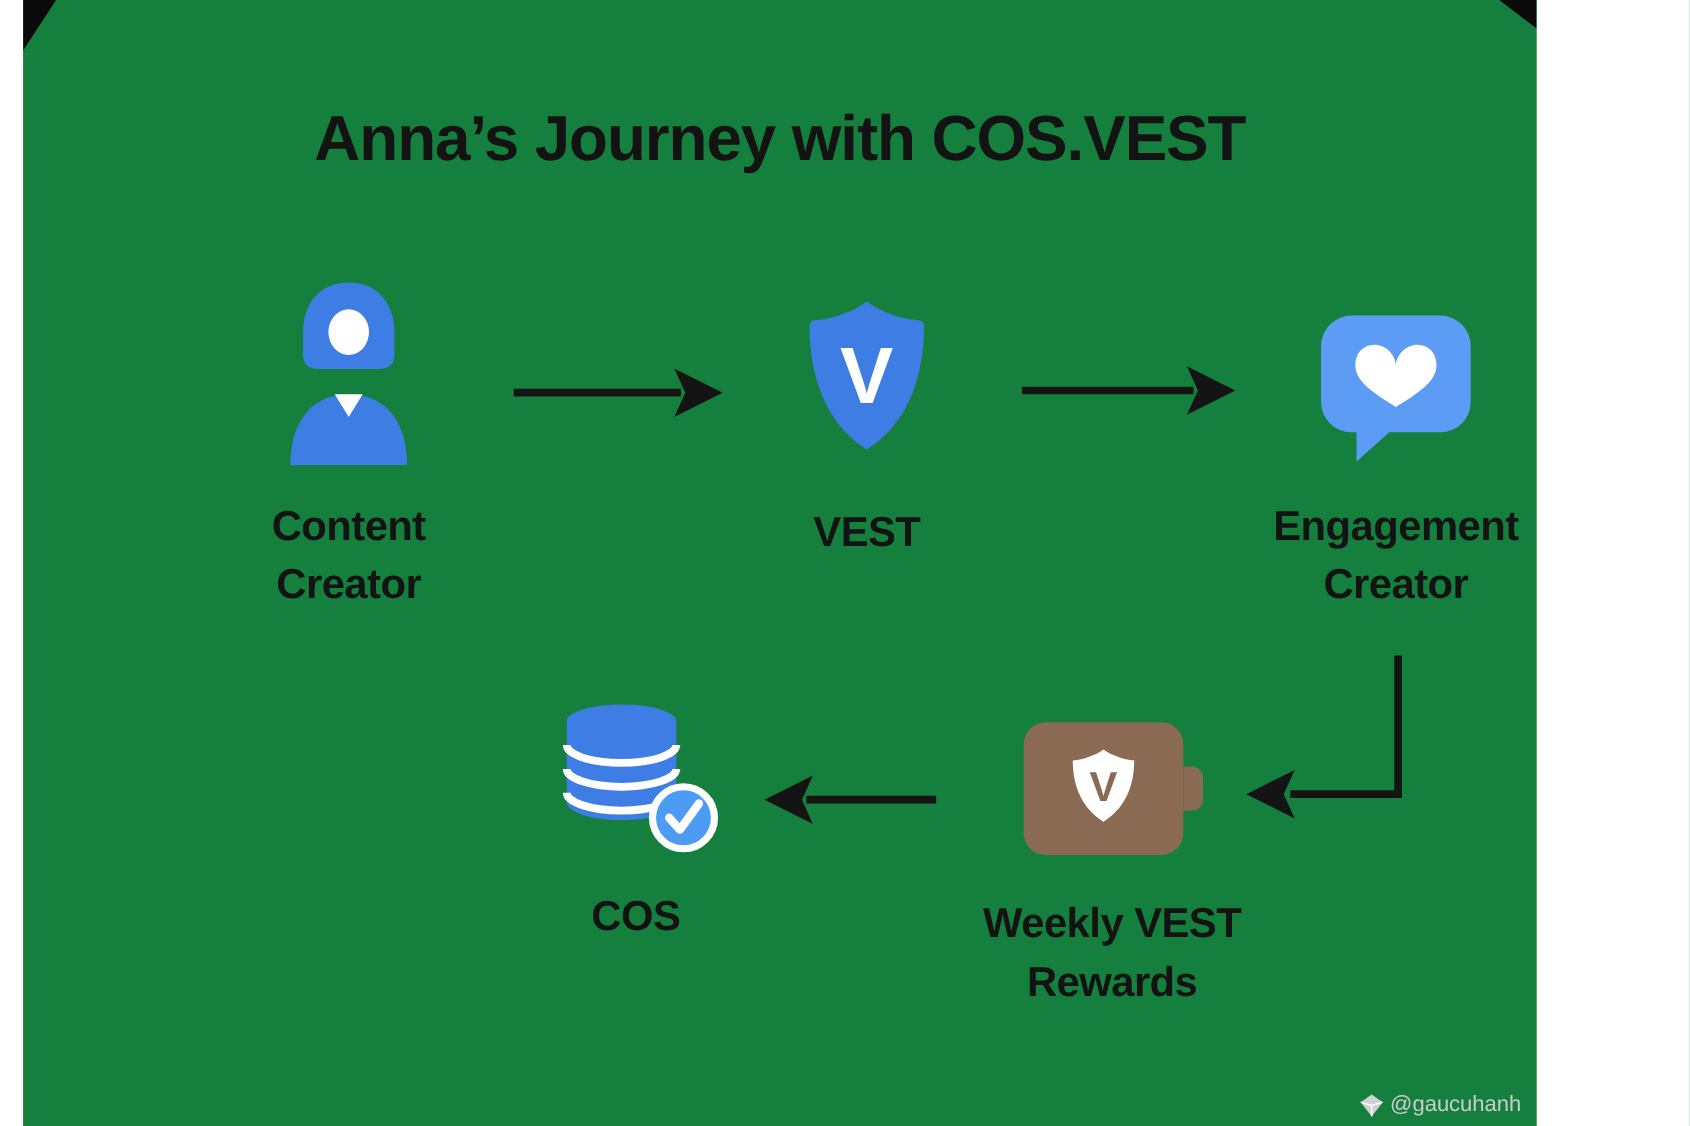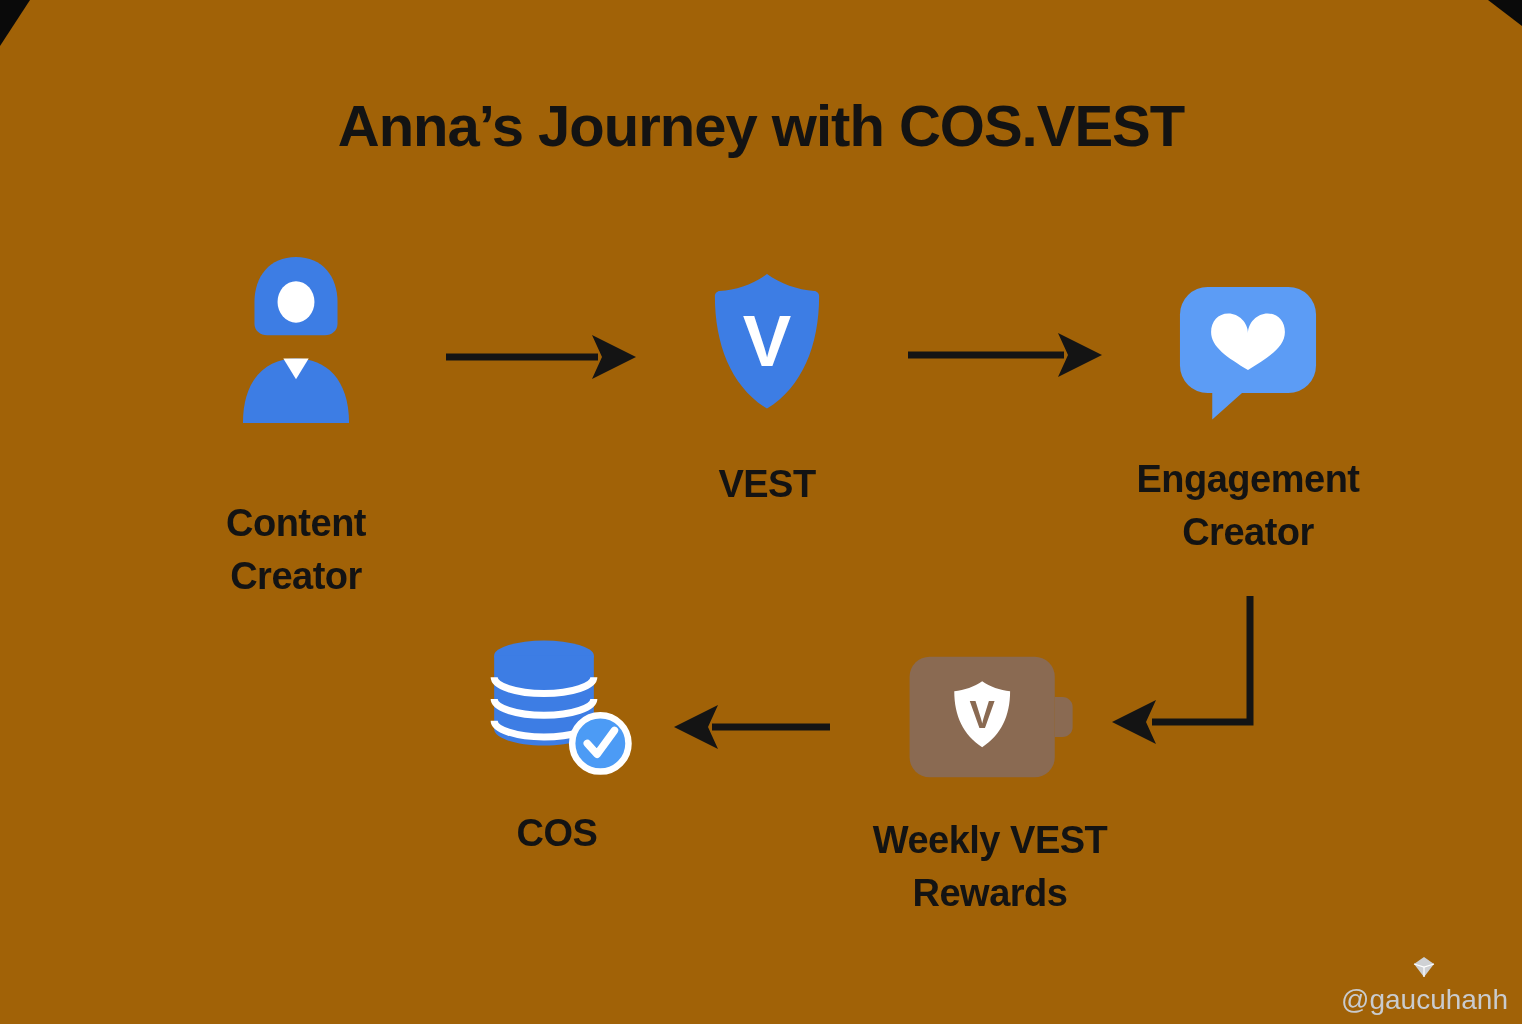--- a/index.html
+++ b/index.html
@@ -1,23 +1,24 @@
 <!DOCTYPE html>
 <html><head>
 <meta charset="utf-8">
 <style>
   * { margin: 0; padding: 0; box-sizing: border-box; }
   html, body { background: #ffffff; }
   body { font-family: "Liberation Sans", sans-serif; }
   .canvas {
     position: relative;
-    width: 1522px;
+    width: 1376px;
     height: 1024px;
-    background: #a16207;
+    background: #15803d;
     overflow: hidden;
+    margin-left: 21px;
   }
   .title {
     position: absolute;
     top: 92px;
     left: 0;
     width: 100%;
     text-align: center;
     font-size: 58px;
     font-weight: 700;
     color: #131313;
@@ -41,23 +42,22 @@
   }
   .arrow { position: absolute; }
   .watermark {
     position: absolute;
     right: 14px;
     bottom: 8px;
     display: flex;
     align-items: center;
     gap: 6px;
     color: #c9cbce;
-    font-size: 28px;
+    font-size: 20px;
     font-weight: 400;
-    flex-direction: column;
   }
   .corner-tl {
     position: absolute; left: 0; top: 0; width: 30px; height: 46px;
     background: #0a0a0a;
     clip-path: polygon(0 0, 100% 0, 0 100%);
   }
   .corner-tr {
     position: absolute; right: 0; top: 0; width: 34px; height: 26px;
     background: #0a0a0a;
     clip-path: polygon(0 0, 100% 0, 100% 100%);
@@ -66,21 +66,21 @@
 </head>
 <body>
 
 <div class="canvas">
 
   <div class="corner-tl"></div>
   <div class="corner-tr"></div>
 
   <h1 class="title">Anna’s Journey with COS.VEST</h1>
 
-  <div class="node" style="left:156px; top:250px; width:280px;gap:44px;">
+  <div class="node" style="left:156px; top:250px; width:280px;">
     <svg width="150" height="173" viewBox="0 0 130 150">
       <path d="M65 6 C42 6 29 23 29 45 L29 64 C29 70 34 74 40 74 L90 74 C96 74 101 70 101 64 L101 45 C101 23 88 6 65 6 Z" fill="#3D7DE4"></path>
       <ellipse cx="65" cy="45" rx="16" ry="18" fill="#ffffff"></ellipse>
       <path d="M19 150 C19 112 39 94 65 94 C91 94 111 112 111 150 Z" fill="#3D7DE4"></path>
       <path d="M65 112 L54 94 L76 94 Z" fill="#ffffff"></path>
     </svg>
     <div class="label">Content
 Creator</div>
   </div>
 

